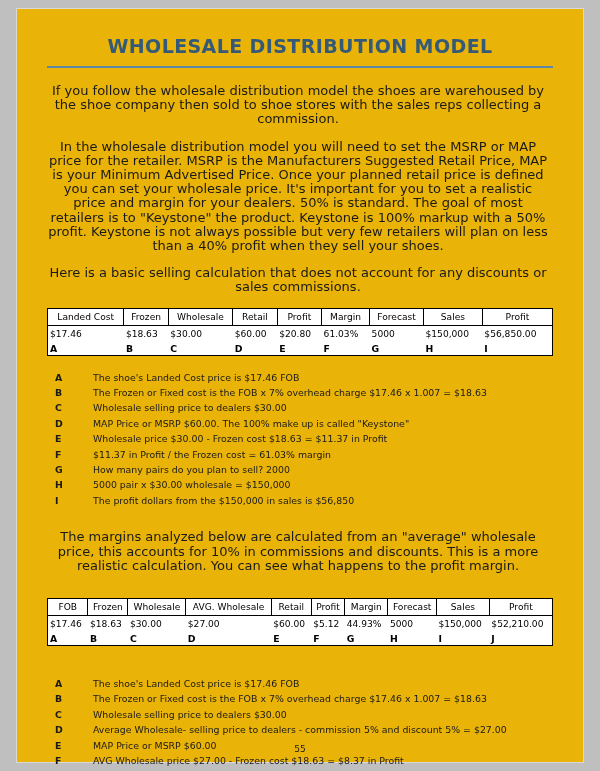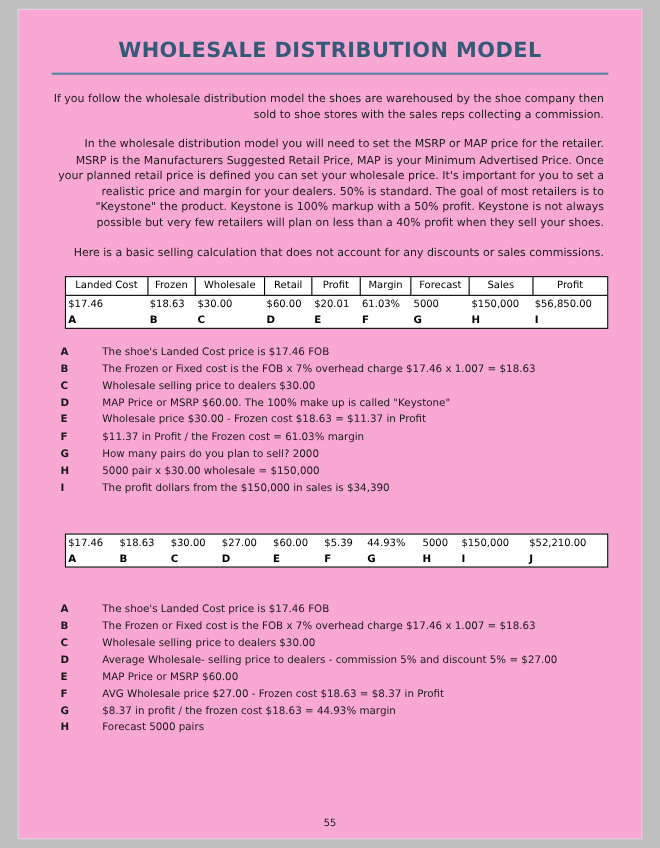--- a/index.html
+++ b/index.html
@@ -11,50 +11,50 @@
     width: 600px;
     height: 771px;
     overflow: hidden;
     font-family: "DejaVu Sans", sans-serif;
   }
   .page {
     position: relative;
     width: 568px;
     height: 755px;
     margin: 8px auto 0 auto;
-    background: #f9a8d4;
+    background: #eab308;
     border: 1px solid #d8d8d8;
     box-sizing: border-box;
     padding: 0 30px;
   }
   .title {
     text-align: center;
     font-family: "DejaVu Sans", sans-serif;
     font-weight: bold;
     font-size: 19px;
     letter-spacing: 0.4px;
     color: #355a77;
     padding-top: 26px;
     padding-bottom: 9px;
   }
   .title-rule {
     border: none;
     border-top: 2px solid #5e86a6;
     margin: 0 0 16px 0;
   }
   p.para {
-    font-size: 10px;
+    font-size: 13px;
     line-height: 14.2px;
     color: #1a1a1a;
     margin: 0 4px 13px 0;
-    text-align: right;
+    text-align: center;
   }
   .table-wrap {
     border: 1.6px solid #000;
-    margin: 4px 0 2px 12px;
+    margin: 4px 0 2px 0;
     background: #fff;
   }
   table.calc {
     width: 100%;
     border-collapse: collapse;
     font-size: 9.1px;
   }
   table.calc th {
     font-weight: normal;
     text-align: center;
@@ -135,21 +135,21 @@
         <th>Margin</th>
         <th>Forecast</th>
         <th>Sales</th>
         <th>Profit</th>
       </tr>
       <tr>
         <td>$17.46</td>
         <td>$18.63</td>
         <td>$30.00</td>
         <td>$60.00</td>
-        <td>$20.01</td>
+        <td>$20.80</td>
         <td>61.03%</td>
         <td>5000</td>
         <td>$150,000</td>
         <td>$56,850.00</td>
       </tr>
       <tr class="letters-row">
         <td>A</td>
         <td>B</td>
         <td>C</td>
         <td>D</td>
@@ -191,39 +191,52 @@
     <li>
         <span class="key">G</span>
         <span class="val">How many pairs do you plan to sell? 2000</span>
       </li>
     <li>
         <span class="key">H</span>
         <span class="val">5000 pair x $30.00 wholesale = $150,000</span>
       </li>
     <li>
         <span class="key">I</span>
-        <span class="val">The profit dollars from the $150,000 in sales is $34,390</span>
+        <span class="val">The profit dollars from the $150,000 in sales is $56,850</span>
       </li>
   </ul>
 
   <div class="spacer-lg"></div>
 
+  <p class="para">The margins analyzed below are calculated from an "average" wholesale price, this accounts for 10% in commissions and discounts. This is a more realistic calculation. You can see what happens to the profit margin.</p>
 
   <div class="spacer-sm"></div>
 
   <div class="table-wrap">
     <table class="calc">
       <tbody>
+          <tr>
+        <th>FOB</th>
+        <th>Frozen</th>
+        <th>Wholesale</th>
+        <th>AVG. Wholesale</th>
+        <th>Retail</th>
+        <th>Profit</th>
+        <th>Margin</th>
+        <th>Forecast</th>
+        <th>Sales</th>
+        <th>Profit</th>
+      </tr>
       <tr>
         <td>$17.46</td>
         <td>$18.63</td>
         <td>$30.00</td>
         <td>$27.00</td>
         <td>$60.00</td>
-        <td>$5.39</td>
+        <td>$5.12</td>
         <td>44.93%</td>
         <td>5000</td>
         <td>$150,000</td>
         <td>$52,210.00</td>
       </tr>
       <tr class="letters-row">
         <td>A</td>
         <td>B</td>
         <td>C</td>
         <td>D</td>

